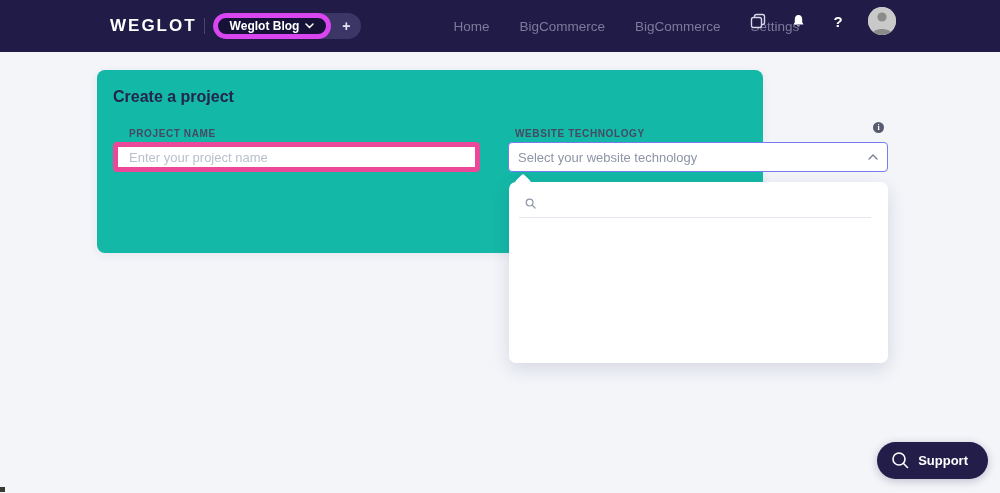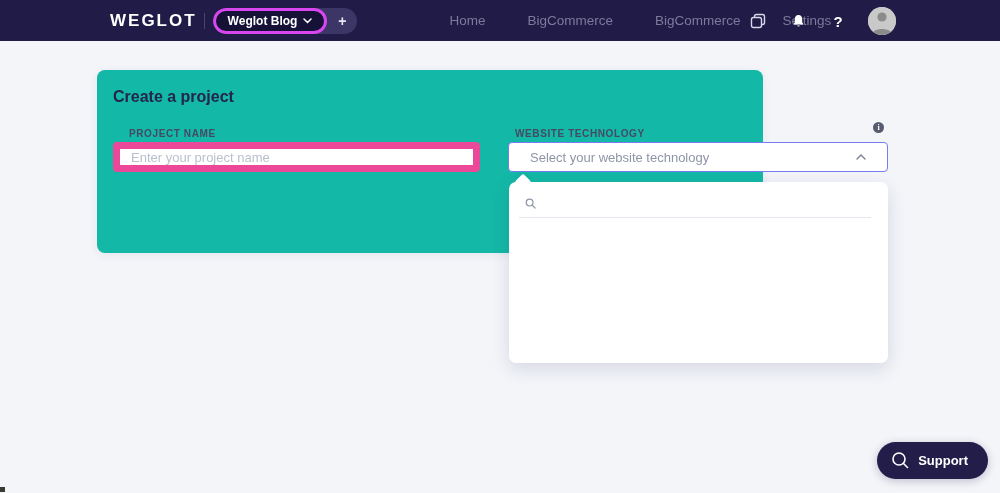--- a/index.html
+++ b/index.html
@@ -1,32 +1,32 @@
 <!DOCTYPE html>
 <html><head>
 <meta charset="utf-8">
 <style>
   * { margin:0; padding:0; box-sizing:border-box; }
   html,body { width:1000px; height:493px; overflow:hidden;
     font-family:"Liberation Sans", sans-serif; background:#f3f5f9; }
 
   
-  .navbar { position:relative; width:1000px; height:41px; background:#201b47;
+  .navbar { position:relative; width:1000px; height:52px; background:#201b47;
     display:flex; align-items:center; }
   .logo { color:#ffffff; font-weight:bold; font-size:17px; letter-spacing:2px;
     margin-left:110px; }
   .nav-divider { width:1px; height:16px; background:#494472; margin:0 8px 0 7px; }
   .project-pill { display:flex; align-items:center; background:#3b3666;
     border-radius:14px; height:26px; overflow:hidden; }
   .project-pill-inner { display:flex; align-items:center; gap:6px; background:#151137;
-    border:3px solid #d946ef; border-radius:14px; height:26px; padding:0 12px; }
+    border:5px solid #d946ef; border-radius:14px; height:26px; padding:0 12px; }
   .project-pill-inner span { color:#ffffff; font-size:12px; font-weight:bold; }
   .pill-add { width:30px; height:26px; display:flex; align-items:center;
     justify-content:center; color:#e7e5f4; font-size:14px; font-weight:bold; cursor:pointer; }
-  .nav-links { display:flex; gap:42px; margin-left:92px; }
+  .nav-links { display:flex; gap:30px; margin-left:92px; }
   .nav-link { color:#7e7a9c; font-size:13.5px; cursor:pointer; }
   .nav-right { position:absolute; right:104px; top:0; height:42px;
     display:flex; align-items:center; gap:20px; }
   .nav-icon { width:20px; height:20px; display:flex; align-items:center;
     justify-content:center; cursor:pointer; }
   .help-glyph { color:#ffffff; font-size:15px; font-weight:bold; }
   .avatar { width:28px; height:28px; border-radius:50%; background:#d8d8d8;
     display:flex; align-items:flex-end; justify-content:center; overflow:hidden; cursor:pointer; }
 
   
@@ -35,29 +35,29 @@
   .card-title { position:absolute; left:16px; top:18px; color:#23254e;
     font-size:16px; font-weight:bold; }
   .field-label { position:absolute; top:58px; color:#454a63; font-size:10px;
     font-weight:bold; letter-spacing:0.6px; }
   .label-name { left:16px;padding-left:16px; }
   .label-tech { left:411px;margin-left:7px; }
   .info-dot { position:absolute; left:776px; top:52px; width:11px; height:11px;
     border-radius:50%; background:#565b70; color:#ffffff; font-size:8px; font-weight:bold;
     display:flex; align-items:center; justify-content:center; cursor:pointer;
     font-family:"Liberation Serif", serif; }
-  .text-input { position:absolute; top:72px; height:30px; border:7px solid #ec4899;
+  .text-input { position:absolute; top:72px; height:30px; border:5px solid #ec4899;
     border-radius:4px; background:#ffffff; font-size:13px; color:#3d4254;
     padding:0 11px; outline:none; font-family:"Liberation Sans", sans-serif; }
   .text-input::placeholder { color:#b9c0cd; }
   .input-name { left:16px; width:367px; }
   .select-box { position:absolute; left:411px; top:72px; width:380px; height:30px;
     background:#ffffff; border:1.5px solid #767bf0; border-radius:4px;
     display:flex; align-items:center; justify-content:space-between;
-    padding:0 21px; cursor:pointer; }
+    padding:0 9px; cursor:pointer; }
   .select-placeholder { color:#8e95a6; font-size:13px; }
 
   
   .dropdown { position:absolute; left:509px; top:182px; width:379px; height:181px;
     background:#ffffff; border-radius:7px;
     box-shadow:0 6px 18px rgba(40,45,90,0.14); z-index:5; }
   .dropdown-notch { position:absolute; left:8px; top:-6px; width:12px; height:12px;
     background:#ffffff; transform:rotate(45deg); border-radius:2px;
     box-shadow:-2px -2px 4px rgba(40,45,90,0.04); }
   .search-row { position:absolute; left:10px; right:17px; top:8px; height:28px;

